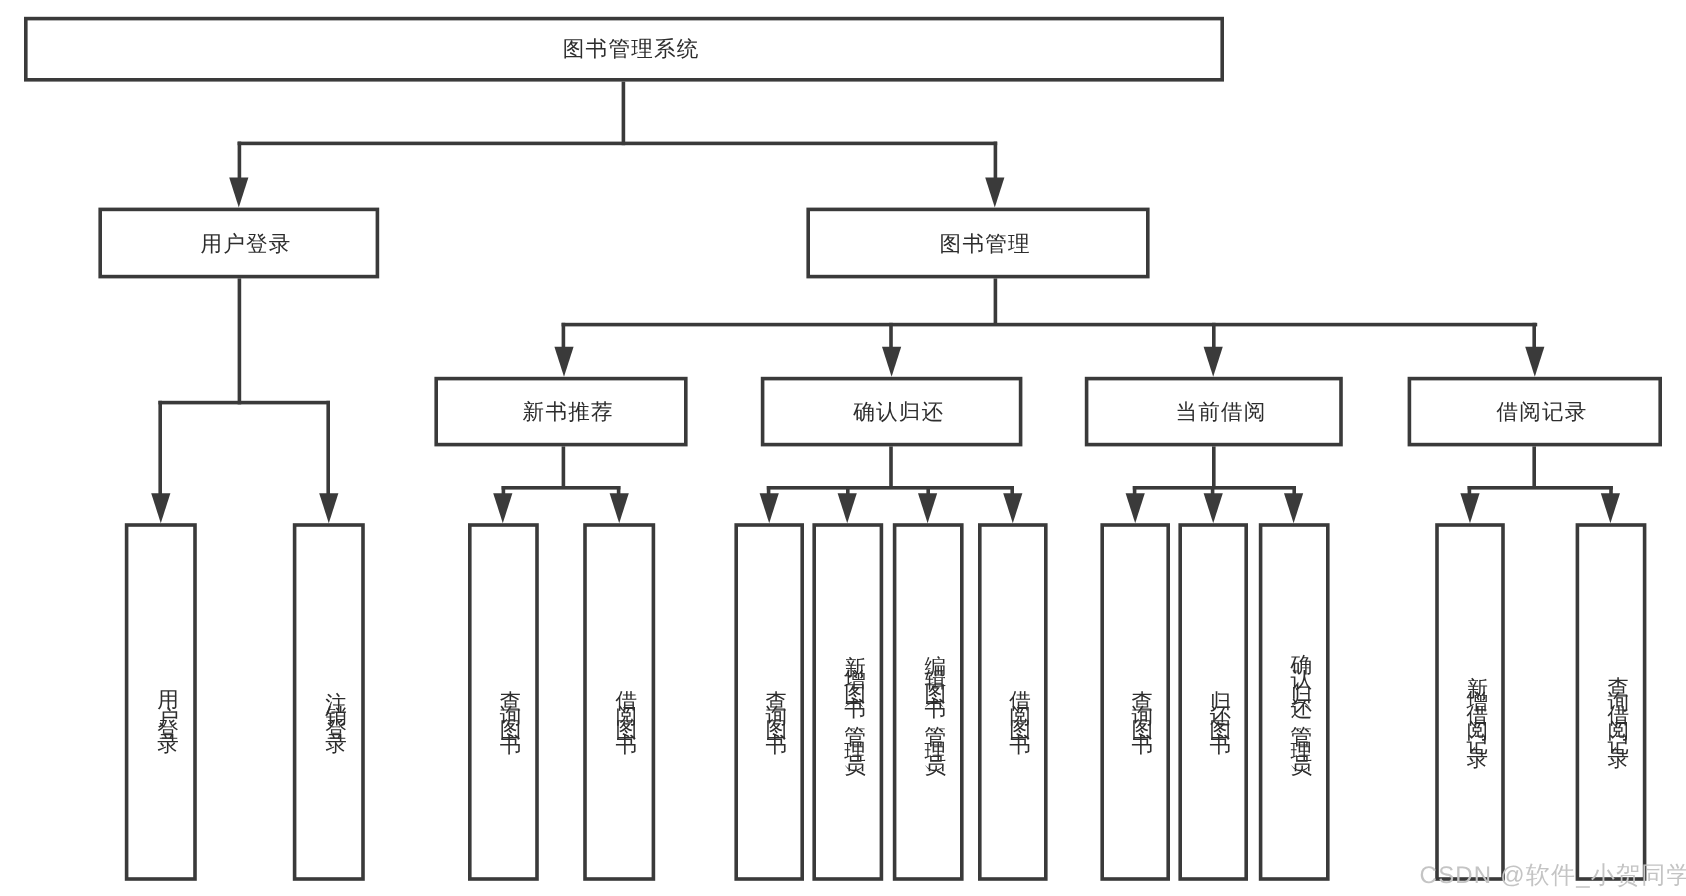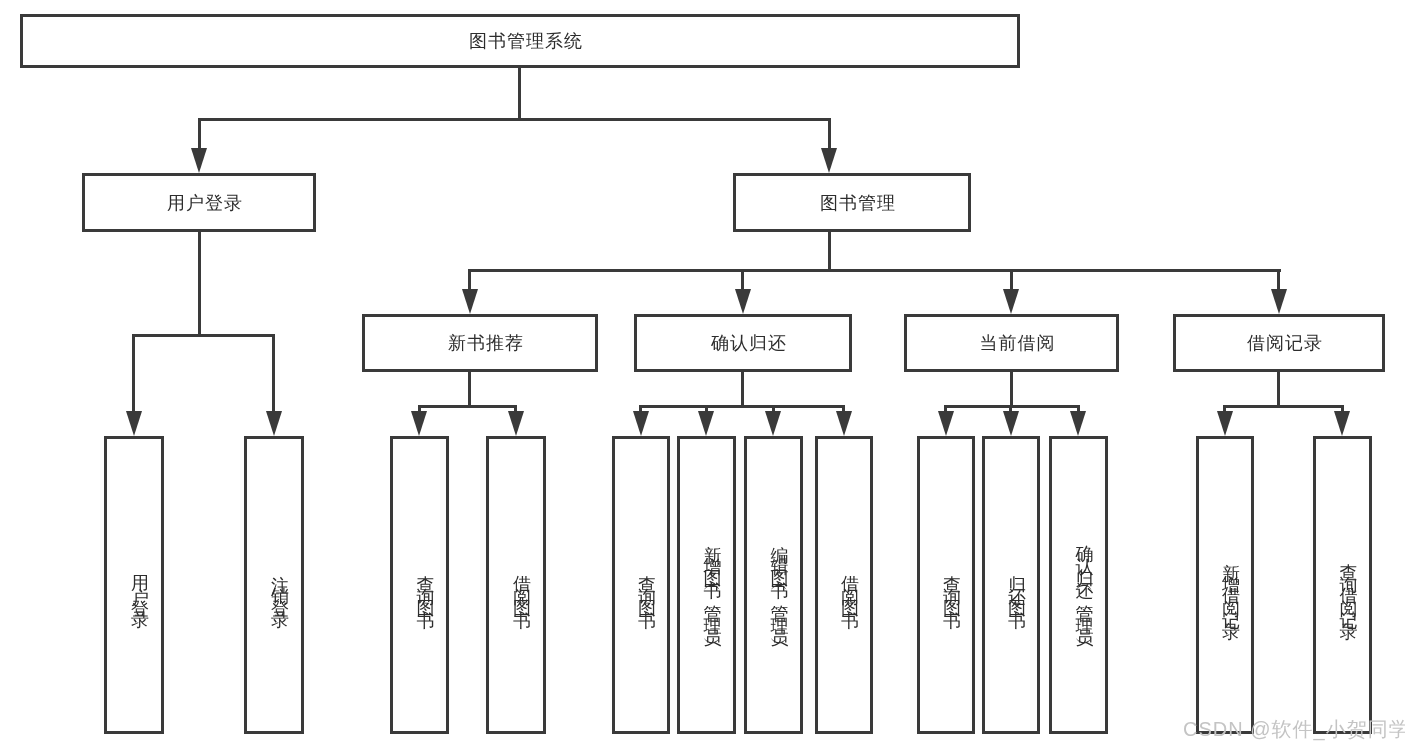--- a/index.html
+++ b/index.html
@@ -61,25 +61,25 @@
 
 <div id="canvas">
 
   <div class="box" style="left:20px;top:14px;width:1000px;height:54px">
     <span>图书管理系统</span>
   </div>
 
   <div class="box" style="left:82px;top:173px;width:234px;height:59px">
     <span>用户登录</span>
   </div>
-  <div class="box" style="left:733px;top:173px;width:238px;height:59px">
+  <div class="box" style="left:672px;top:173px;width:286px;height:59px">
     <span>图书管理</span>
   </div>
 
-  <div class="box" style="left:362px;top:314px;width:236px;height:58px">
+  <div class="box" style="left:362px;top:314px;width:211px;height:58px">
     <span>新书推荐</span>
   </div>
   <div class="box" style="left:634px;top:314px;width:218px;height:58px">
     <span>确认归还</span>
   </div>
   <div class="box" style="left:1173px;top:314px;width:212px;height:58px">
     <span>借阅记录</span>
   </div>
   <div class="box" style="left:904px;top:314px;width:215px;height:58px">
     <span>当前借阅</span>

